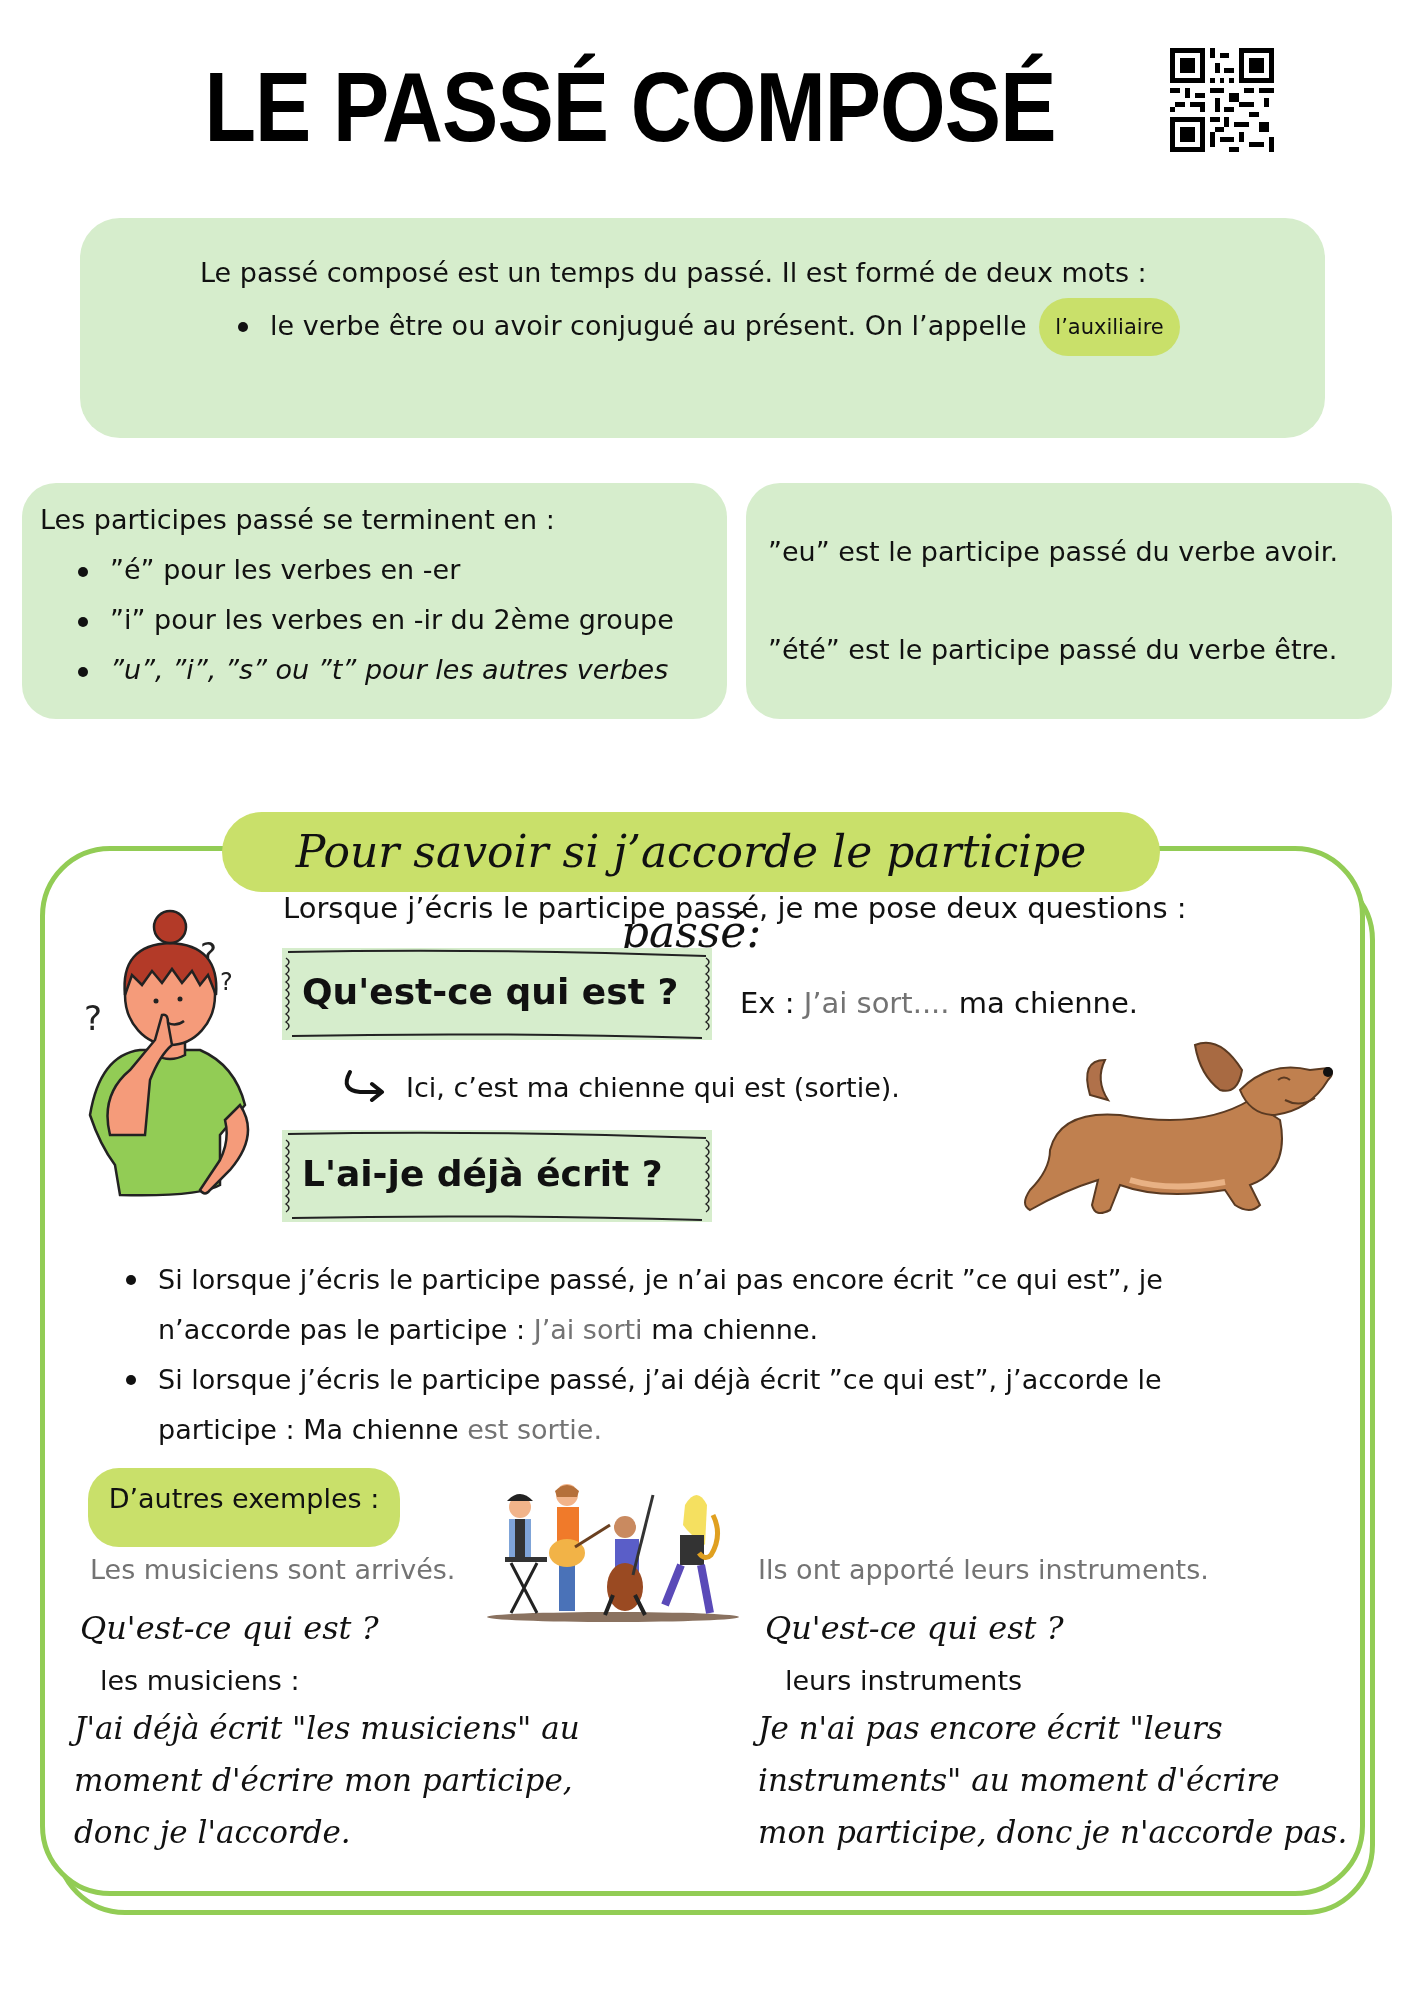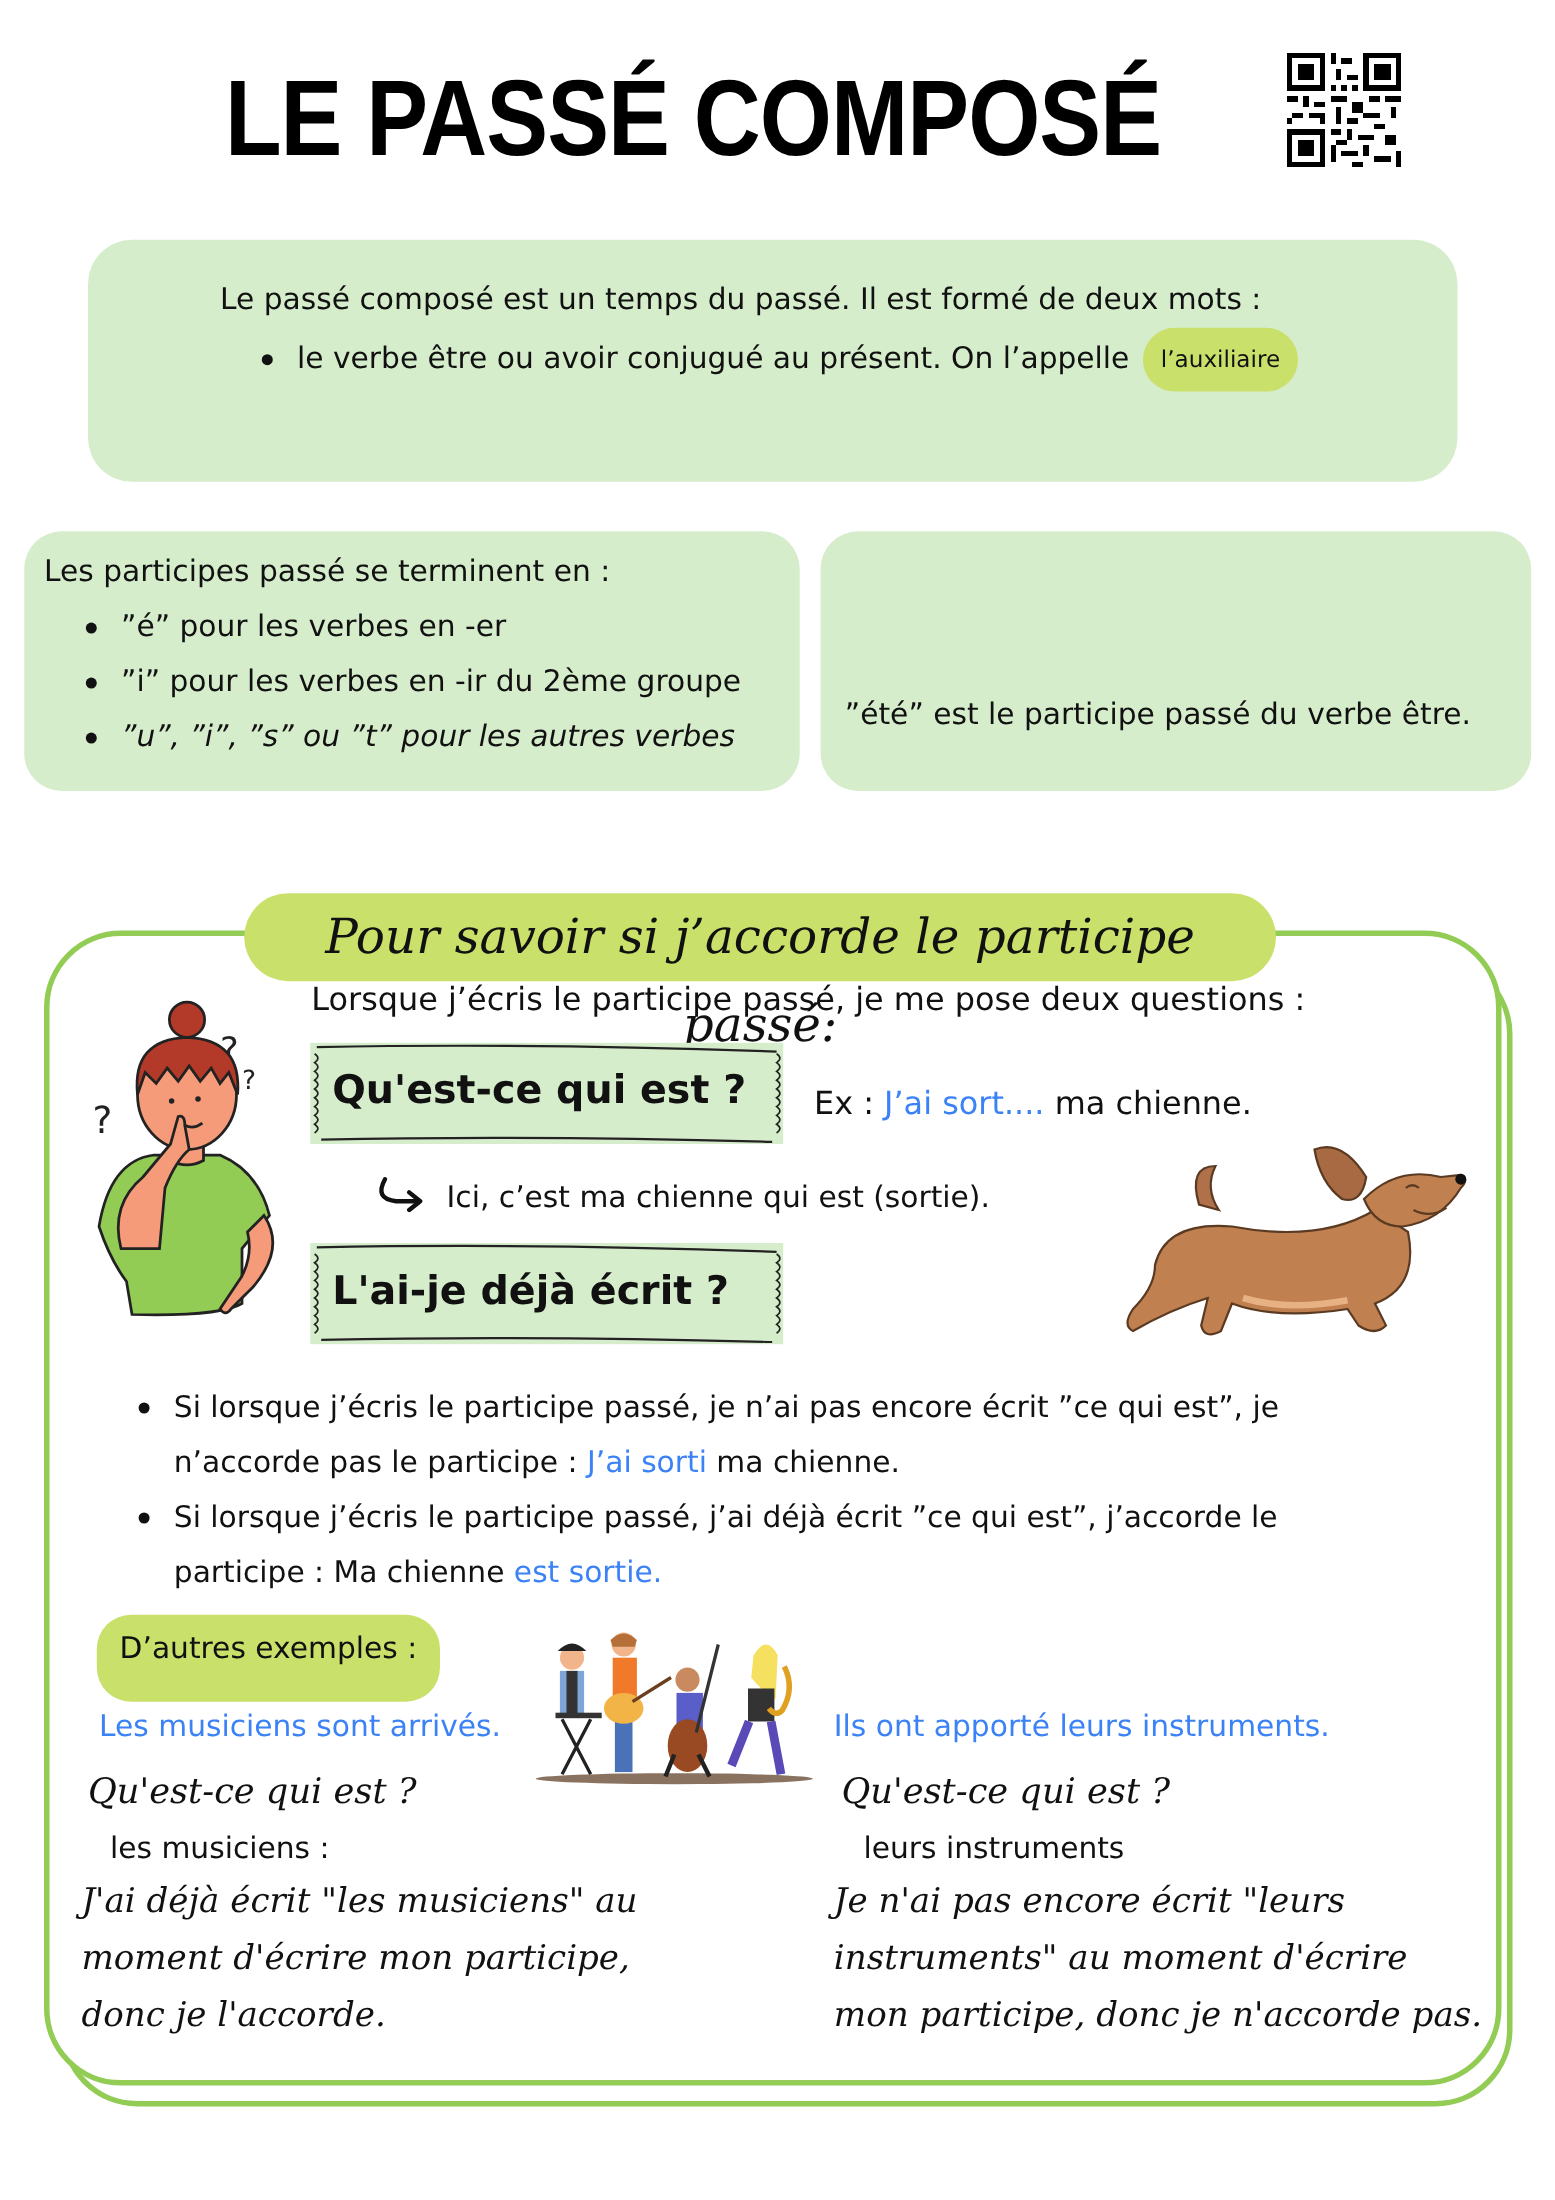--- a/index.html
+++ b/index.html
@@ -39,21 +39,21 @@
                        line-height: 80px; color: #111; }
 
   .lead { left: 283px; top: 890px; font-size: 29px; line-height: 36px; white-space: nowrap; text-align: right; }
 
   .sign { width: 430px; height: 92px; background: #d6edcc; }
   .sign .lbl { position: absolute; left: 20px; top: 14px; font-family: "DejaVu Sans", sans-serif;
                font-weight: bold; font-size: 36px; line-height: 60px; white-space: nowrap; }
   .sign svg { position: absolute; left: 0; top: 0; }
 
   .ex { left: 740px; top: 985px; font-size: 29px; line-height: 36px; white-space: nowrap; }
-  .green { color: #3b82f6; }
+  .green { color: #737373; }
   .arrow-row { left: 340px; top: 1068px; font-size: 27px; line-height: 34px; white-space: nowrap; }
 
   .rules { left: 118px; top: 1255px; width: 1120px; }
   .rule { position: relative; font-size: 27px; line-height: 50px; padding-left: 40px; }
   .rule .dot { position: absolute; left: 8px; top: 20px; width: 10px; height: 10px; border-radius: 50%; background: #111; }
 
   .autres { left: 88px; top: 1468px; width: 312px; height: 79px; background: #c9e06a; border-radius: 31px;
             text-align: center; font-size: 27px; line-height: 62px; }
 
   .ex-sent { font-size: 27px; line-height: 34px; white-space: nowrap; }
@@ -120,20 +120,21 @@
 </div>
 
 <div class="abs box-left">
   <div class="t" style="left:18px; top:20px;">Les participes passé se terminent en :</div>
   <div class="t" style="left:56px; top:70px;"><span class="bullet"></span><span>”é” pour les verbes en -er</span></div>
   <div class="t" style="left:56px; top:120px;"><span class="bullet"></span><span>”i” pour les verbes en -ir du 2ème groupe</span></div>
   <div class="t" style="left:56px; top:170px;font-style:italic;"><span class="bullet"></span><span>”u”, ”i”, ”s” ou ”t” pour les autres verbes</span></div>
 </div>
 
 <div class="abs box-right">
+  <div class="t" style="left:22px; top:52px;">”eu” est le participe passé du verbe avoir.</div>
   <div class="t" style="left:22px; top:150px;">”été” est le participe passé du verbe être.</div>
 </div>
 
 <div class="abs frame-back"></div>
 <div class="abs frame-front"></div>
 <div class="abs section-pill">
   <span>Pour savoir si j’accorde le participe passé:</span>
 </div>
 
 <div class="abs lead">Lorsque j’écris le participe passé, je me pose deux questions :</div>

